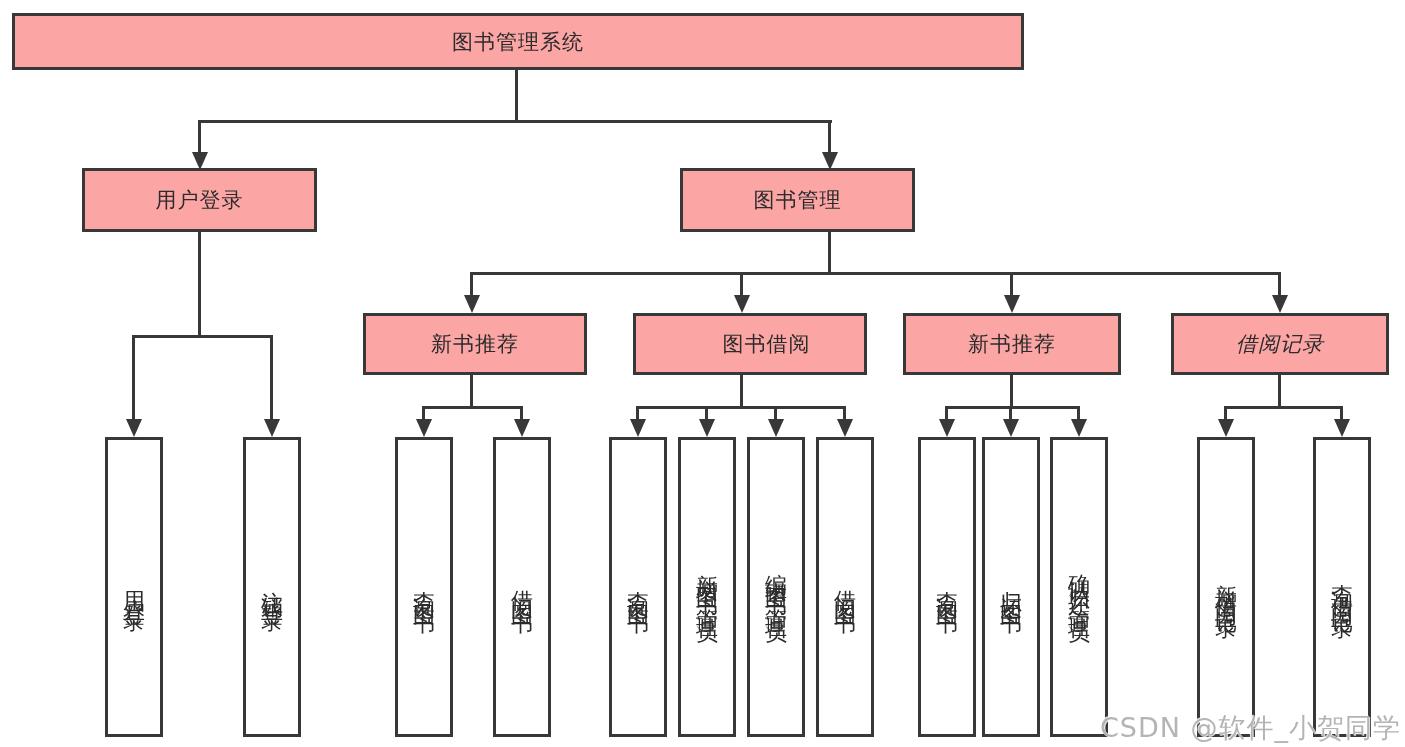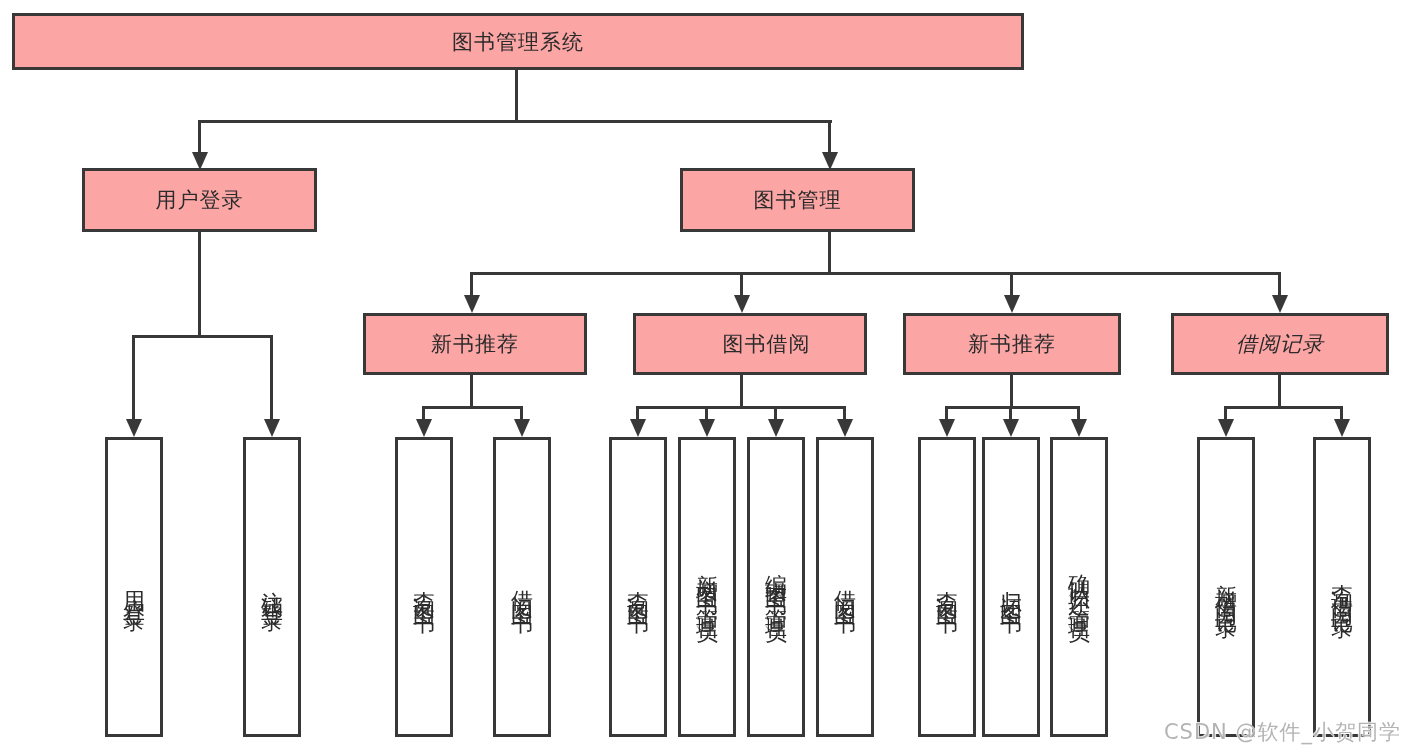--- a/index.html
+++ b/index.html
@@ -34,21 +34,21 @@
   .arrow{position:absolute;width:3px;background:#383838;}
   .arrow::after{
     content:'';position:absolute;left:-6.5px;bottom:-18px;
     width:0;height:0;
     border-left:8px solid transparent;
     border-right:8px solid transparent;
     border-top:18px solid #383838;
   }
   .watermark{
     position:absolute;right:4px;bottom:1px;
-    font-size:21px;color:#b4b4b4;letter-spacing:1px;
+    font-size:27px;color:#b4b4b4;letter-spacing:1px;
     text-shadow:1px 1px 0 rgba(255,255,255,0.85),-1px -1px 0 rgba(255,255,255,0.85);
     z-index:10;white-space:nowrap;
   }
 </style>
 </head>
 <body>
 
 <div id="canvas">
 
   <div class="box-h" style="left:12px;top:13px;width:1012px;height:57px;">图书管理系统</div>

